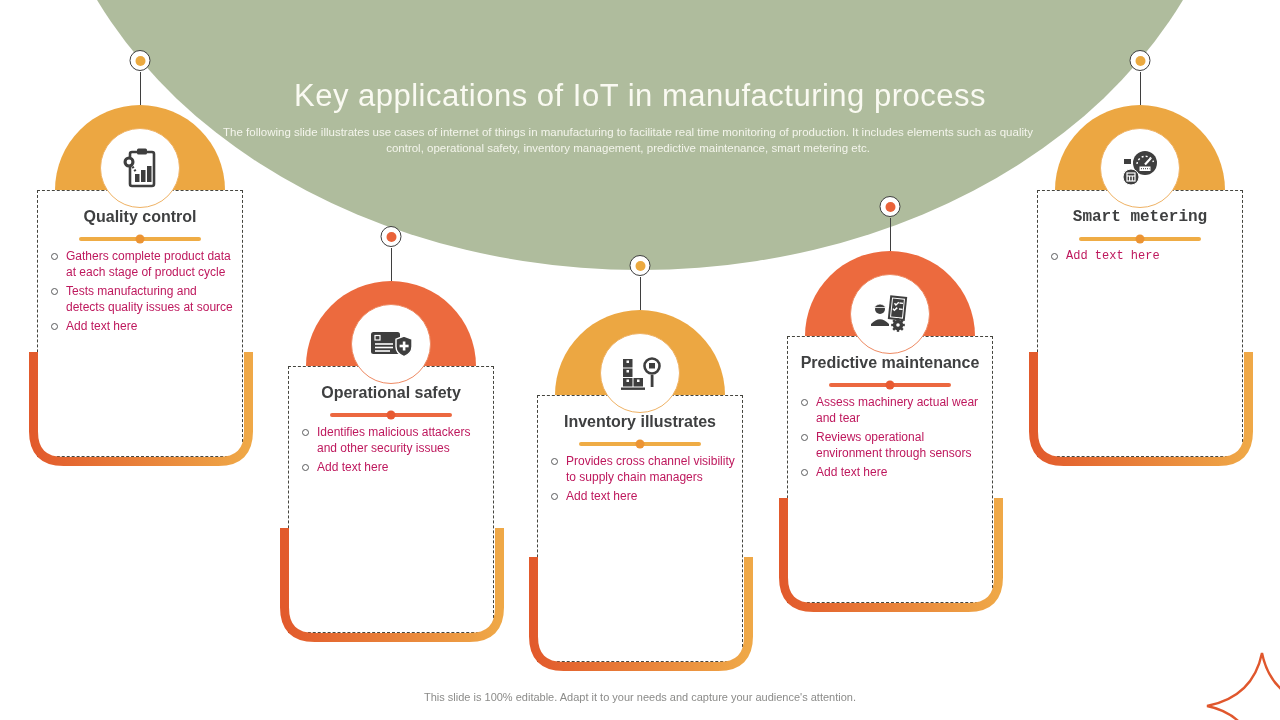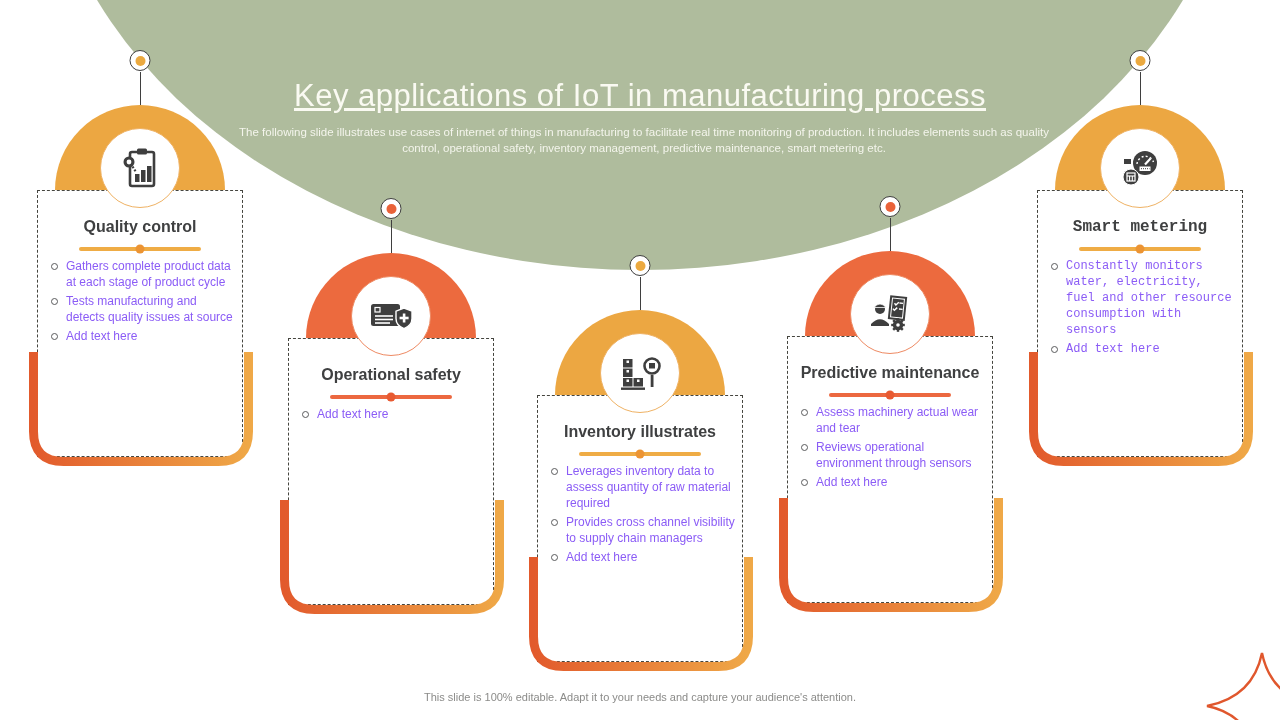--- a/index.html
+++ b/index.html
@@ -7,33 +7,33 @@
     width:1280px;height:720px;position:relative;overflow:hidden;
     background:#ffffff;font-family:"Liberation Sans",sans-serif;
   }
   
   .green-arch{
     position:absolute;left:40px;top:-670px;width:1200px;height:940px;
     border-radius:50%;background:#AFBC9D;
   }
   .slide-title{
     position:absolute;left:140px;right:140px;top:57px;text-align:center;
-    color:#FAFAF2;font-size:31px;font-weight:400;letter-spacing:.5px;text-decoration:underline;
+    color:#FAFAF2;font-size:31px;font-weight:400;letter-spacing:.5px;
   }
   .slide-subtitle{
-    position:absolute;left:229px;width:830px;top:112px;text-align:center;
+    position:absolute;left:213px;width:830px;top:112px;text-align:center;
     color:#F4F5EC;font-size:11.5px;line-height:1.42;
   }
   
   .card{
     position:absolute;width:206px;height:267px;
     border:1px dashed #45453f;background:transparent;box-sizing:border-box;
   }
   .card-1{left:37px;top:190px;}
-  .card-2{left:288px;top:338px;}
+  .card-2{left:288px;top:366px;}
   .card-3{left:537px;top:395px;}
   .card-4{left:787px;top:336px;}
   .card-5{left:1037px;top:190px;font-family:Liberation Mono, monospace;}
 
   .semicircle{
     position:absolute;left:50%;transform:translateX(-50%);top:-86px;
     width:170px;height:85px;border-radius:85px 85px 0 0;
   }
   .amber .semicircle{background:#ECA742;}
   .red   .semicircle{background:#EC6A3E;}
@@ -53,38 +53,38 @@
   }
   .connector .dot{width:10px;height:10px;border-radius:50%;}
   .amber .connector .dot{background:#EBA93F;}
   .red   .connector .dot{background:#E96239;}
 
   .stem{
     position:absolute;left:50%;top:-119px;width:1px;height:56px;background:#3f3f3f;
   }
 
   .card-title{
-    margin:25px 12px 0;text-align:center;font-size:16px;font-weight:bold;
+    margin:15px 12px 0;text-align:center;font-size:16px;font-weight:bold;
     color:#3F4041;line-height:1.4;
   }
   .divider{
     position:relative;width:122px;height:3.5px;border-radius:2px;margin:9px auto 8px;
   }
   .amber .divider{background:#EFAC45;}
   .red   .divider{background:#EC6840;}
   .divider .divider-dot{
     position:absolute;left:50%;top:50%;transform:translate(-50%,-50%);
     width:9px;height:9px;border-radius:50%;
   }
   .amber .divider .divider-dot{background:#EC9433;}
   .red   .divider .divider-dot{background:#E85A31;}
 
   .bullets{margin:2px 6px 0 13px;padding:0;list-style:none;}
   .bullets li{
-    display:flex;gap:8px;font-size:12px;color:#8b5cf6;line-height:1.33;
+    display:flex;gap:8px;font-size:12px;color:#be185d;line-height:1.33;
     margin-bottom:3px;
   }
   .bullets .marker{
     flex:none;width:5px;height:5px;border:1px solid #5a5b5d;border-radius:50%;
     margin-top:4px;
   }
 
   .u-border{position:absolute;left:-9px;bottom:-10px;z-index:0;}
 
   
@@ -172,20 +172,24 @@
       <path d="M36,12 L44,15.2 V22.5 Q44,29.5 36,32.6 Q28,29.5 28,22.5 V15.2 Z" fill="#3E3E3E" stroke="#ffffff" stroke-width="1.4"></path>
       <rect x="34.8" y="17.5" width="2.6" height="9" fill="#ffffff"></rect>
       <rect x="31.6" y="20.7" width="9" height="2.6" fill="#ffffff"></rect>
     </svg>
   </div>
   <h2 class="card-title">Operational safety</h2>
   <div class="divider">
       <span class="divider-dot"></span>
     </div>
   <ul class="bullets">
+    <li>
+        <span class="marker"></span>
+        <span>Identifies  malicious attackers and other security issues</span>
+      </li>
     <li>
         <span class="marker"></span>
         <span>Add text here</span>
       </li>
   </ul>
 </div>
 
 <div class="card card-3 amber">
   <svg class="u-border" width="224" height="114">
     <path d="M4.5,0 V79.5 Q4.5,109.5 34.5,109.5 H189.5 Q219.5,109.5 219.5,79.5 V0" fill="none" stroke="url(#uGrad)" stroke-width="9"></path>
@@ -209,24 +213,20 @@
       <circle cx="34" cy="15" r="7.5" fill="none" stroke="#3E3E3E" stroke-width="2.6"></circle>
       <rect x="31" y="12" width="6" height="5.5" fill="#3E3E3E"></rect>
       <rect x="32.7" y="24" width="2.8" height="12" fill="#3E3E3E"></rect>
     </svg>
   </div>
   <h2 class="card-title">Inventory illustrates</h2>
   <div class="divider">
       <span class="divider-dot"></span>
     </div>
   <ul class="bullets">
-    <li>
-        <span class="marker"></span>
-        <span>Leverages  inventory  data to assess quantity of raw material  required</span>
-      </li>
     <li>
         <span class="marker"></span>
         <span>Provides  cross  channel visibility to supply chain managers</span>
       </li>
     <li>
         <span class="marker"></span>
         <span>Add text here</span>
       </li>
   </ul>
 </div>
@@ -307,24 +307,20 @@
       <line x1="15.3" y1="30" x2="15.3" y2="35" stroke="#ffffff" stroke-width="1.1"></line>
     </svg>
   </div>
   <h2 class="card-title">Smart metering</h2>
   <div class="divider">
       <span class="divider-dot"></span>
     </div>
   <ul class="bullets">
     <li>
         <span class="marker"></span>
-        <span>Constantly monitors water, electricity, fuel  and other resource  consumption  with sensors</span>
-      </li>
-    <li>
-        <span class="marker"></span>
         <span>Add text here</span>
       </li>
   </ul>
 </div>
 
 <p class="footer-note">This slide is 100% editable. Adapt it to your needs and capture your audience's attention.</p>
 
 <svg class="star-decoration" width="80" height="72" viewBox="0 0 80 72">
   <path d="M62,5 Q71,49 117,58 Q71,67 62,123 Q53,67 7,58 Q53,49 62,5 Z" fill="none" stroke="#E0572D" stroke-width="2.4"></path>
 </svg>

